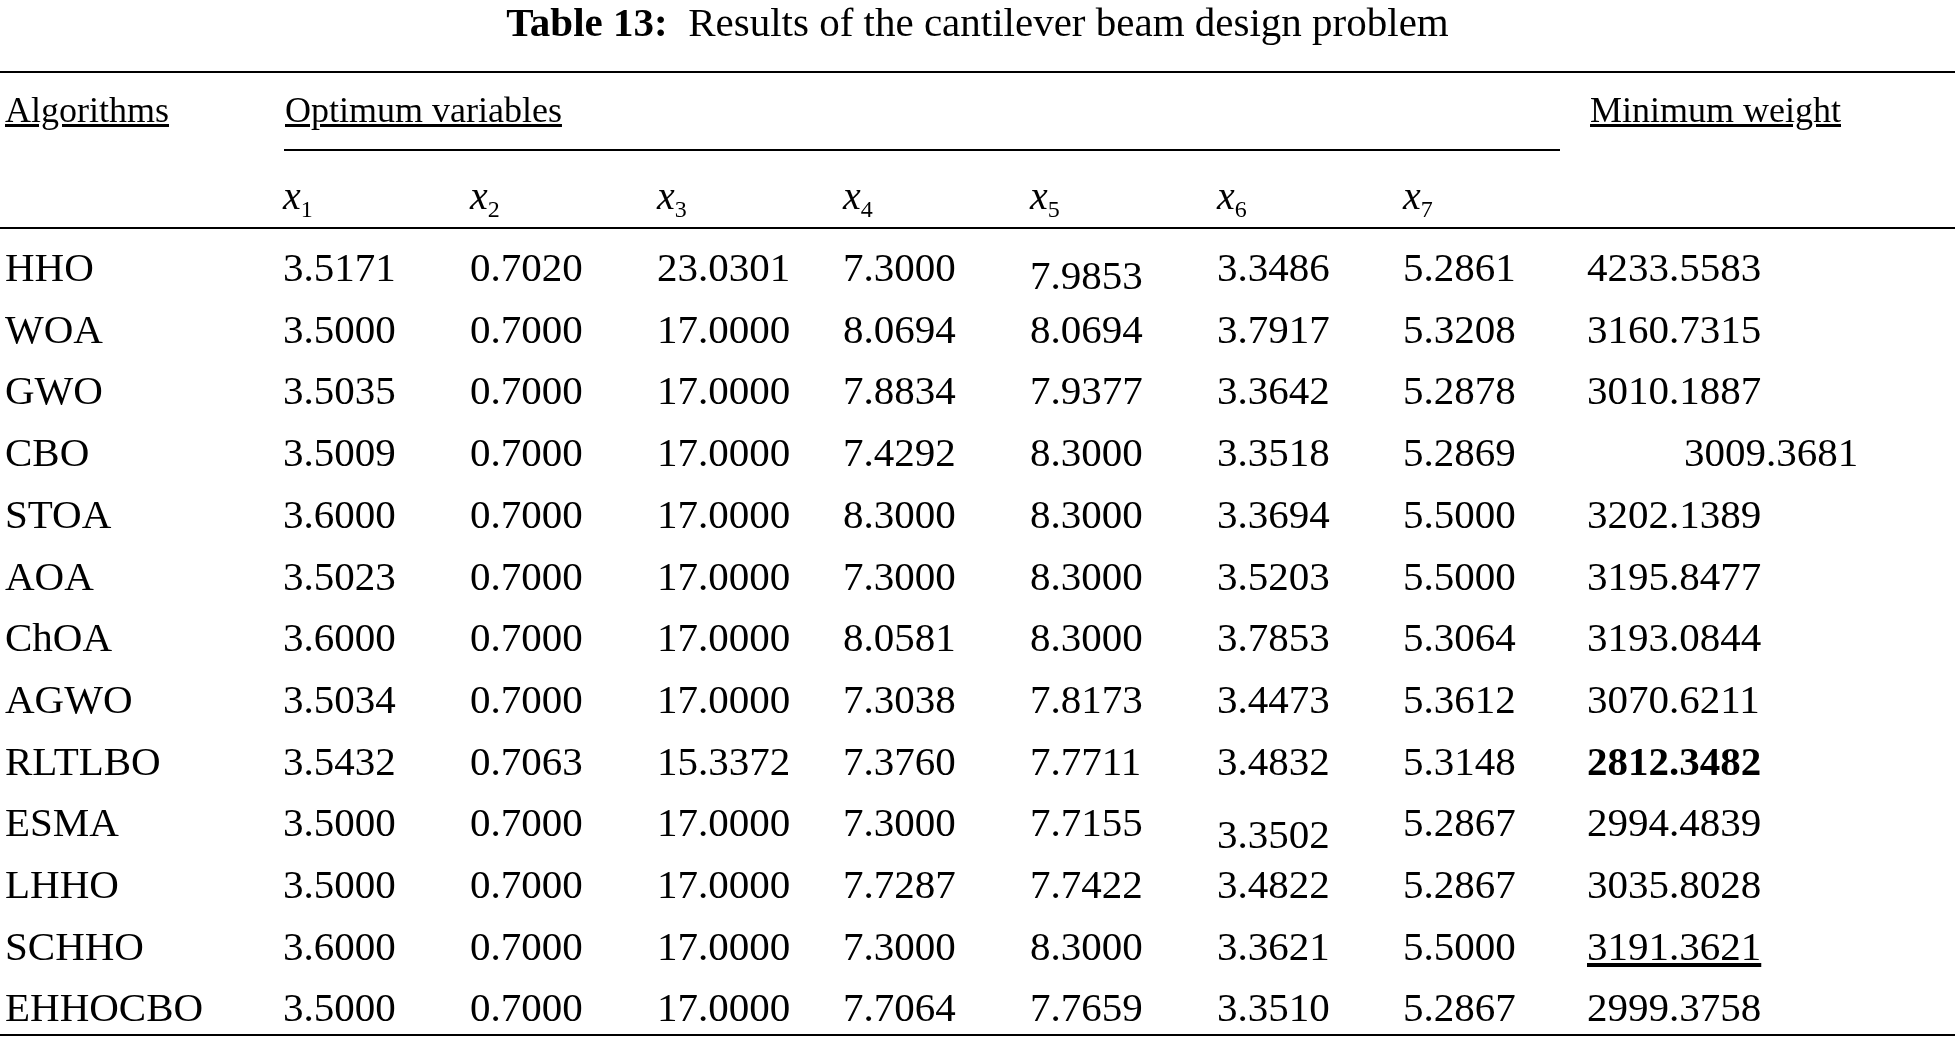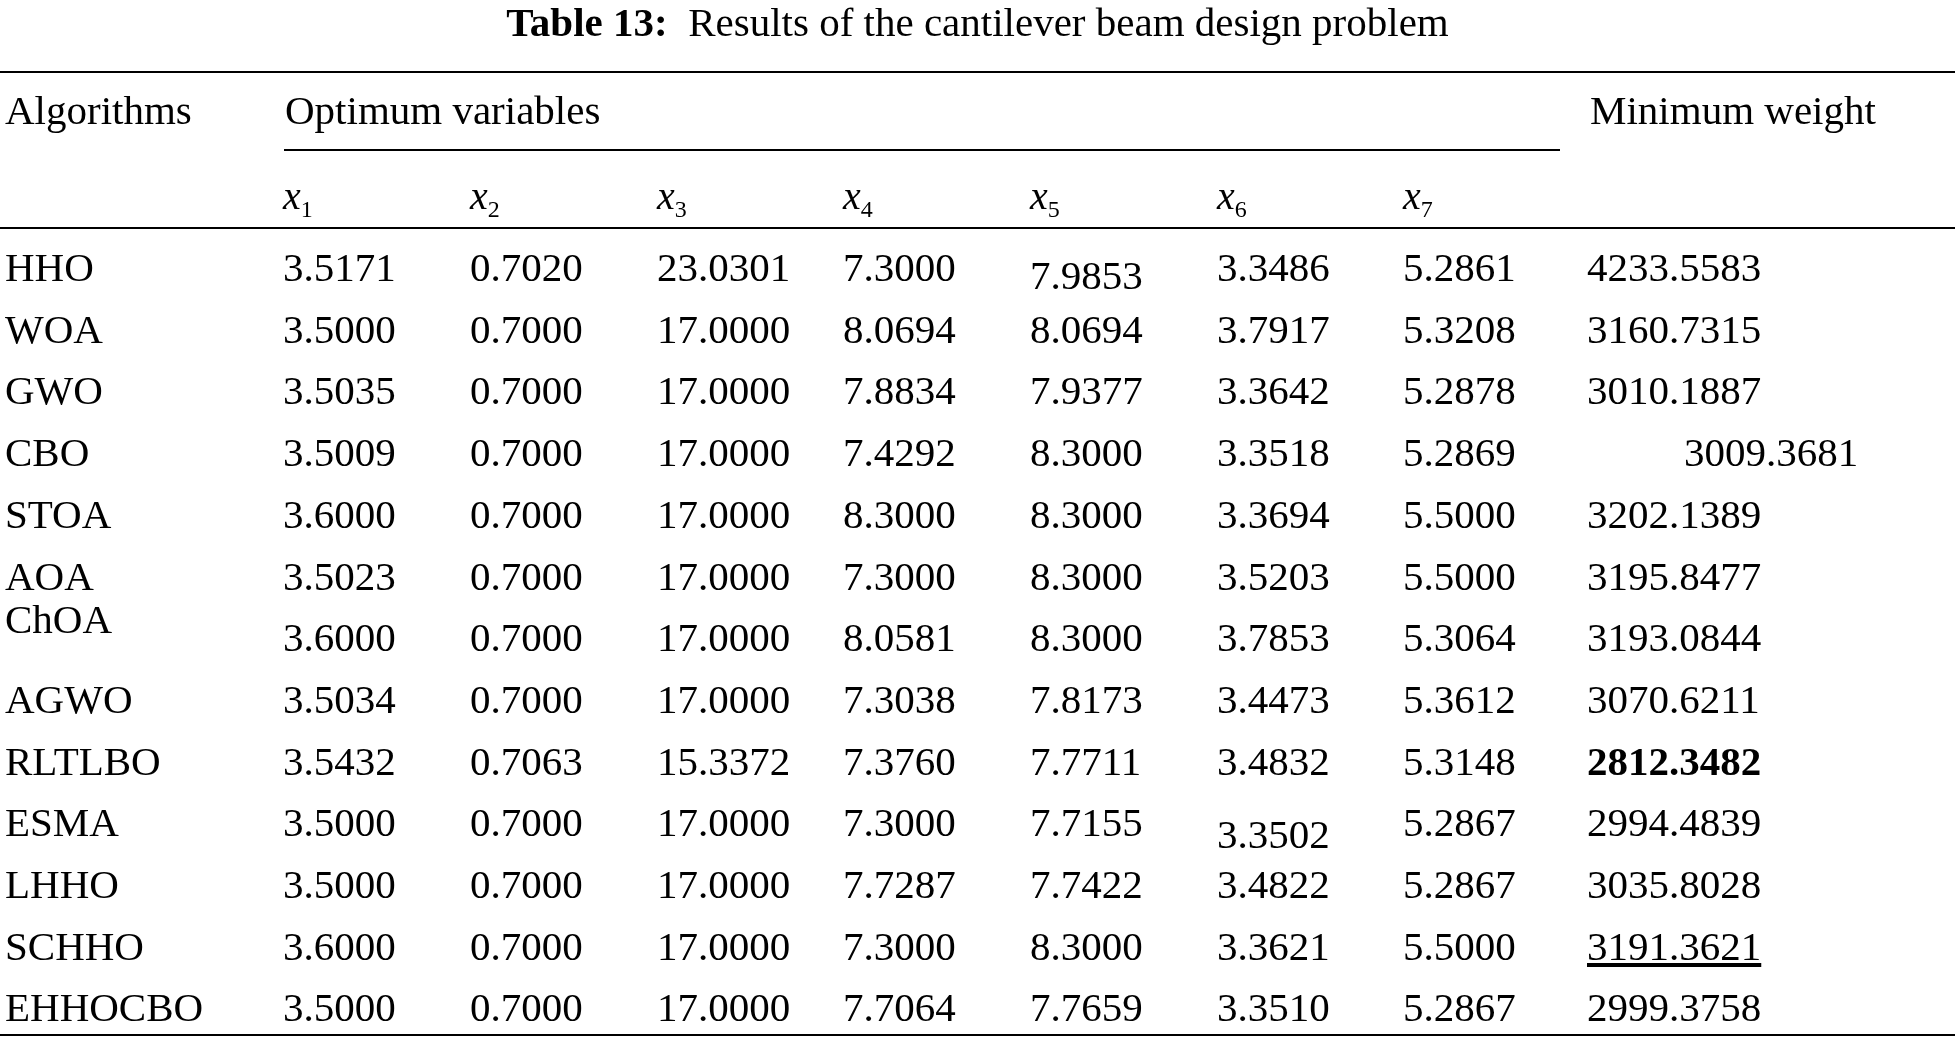--- a/index.html
+++ b/index.html
@@ -7,21 +7,21 @@
     width: 1955px; height: 1041px; position: relative; overflow: hidden;
     font-family: "Liberation Serif", "DejaVu Serif", serif; color: #000;
   }
   .caption {
     position: absolute; top: 0; left: 0; width: 1955px; text-align: center;
     font-size: 41px; line-height: 44px;
   }
   .caption b { font-weight: bold; }
   .rule { position: absolute; background: #000; }
   .cell { position: absolute; font-size: 41px; line-height: 44px; white-space: nowrap; }
-  .hdr { font-size: 41px; }
+  .hdr { font-size: 36px; text-decoration: underline; }
   .var { font-style: italic; font-size: 40px; }
   .var sub { font-style: normal; font-size: 24px; vertical-align: -8px; }
   .bold { font-weight: bold; text-align: right; }
 </style>
 </head>
 <body>
 
 <div class="caption">
   <b>Table 13:</b>&nbsp;
   <span>Results of the cantilever beam design problem</span>
@@ -109,21 +109,21 @@
         <div class="cell" style="left: 283px; top: 554px;">3.5023</div>
         <div class="cell" style="left: 470px; top: 554px;">0.7000</div>
         <div class="cell" style="left: 657px; top: 554px;">17.0000</div>
         <div class="cell" style="left: 843px; top: 554px;">7.3000</div>
         <div class="cell" style="left: 1030px; top: 554px;">8.3000</div>
         <div class="cell" style="left: 1217px; top: 554px;">3.5203</div>
         <div class="cell" style="left: 1403px; top: 554px;">5.5000</div>
         <div class="cell" style="left: 1587px; top: 554px;">3195.8477</div>
       </div>
       <div>
-        <div class="cell" style="left: 5px; top: 597px; text-align: center;">ChOA</div>
+        <div class="cell" style="left: 5px; top: 615px; text-align: center;">ChOA</div>
         <div class="cell" style="left: 283px; top: 615px;">3.6000</div>
         <div class="cell" style="left: 470px; top: 615px;">0.7000</div>
         <div class="cell" style="left: 657px; top: 615px;">17.0000</div>
         <div class="cell" style="left: 843px; top: 615px;">8.0581</div>
         <div class="cell" style="left: 1030px; top: 615px;">8.3000</div>
         <div class="cell" style="left: 1217px; top: 615px;">3.7853</div>
         <div class="cell" style="left: 1403px; top: 615px;">5.3064</div>
         <div class="cell" style="left: 1587px; top: 615px;">3193.0844</div>
       </div>
       <div>

